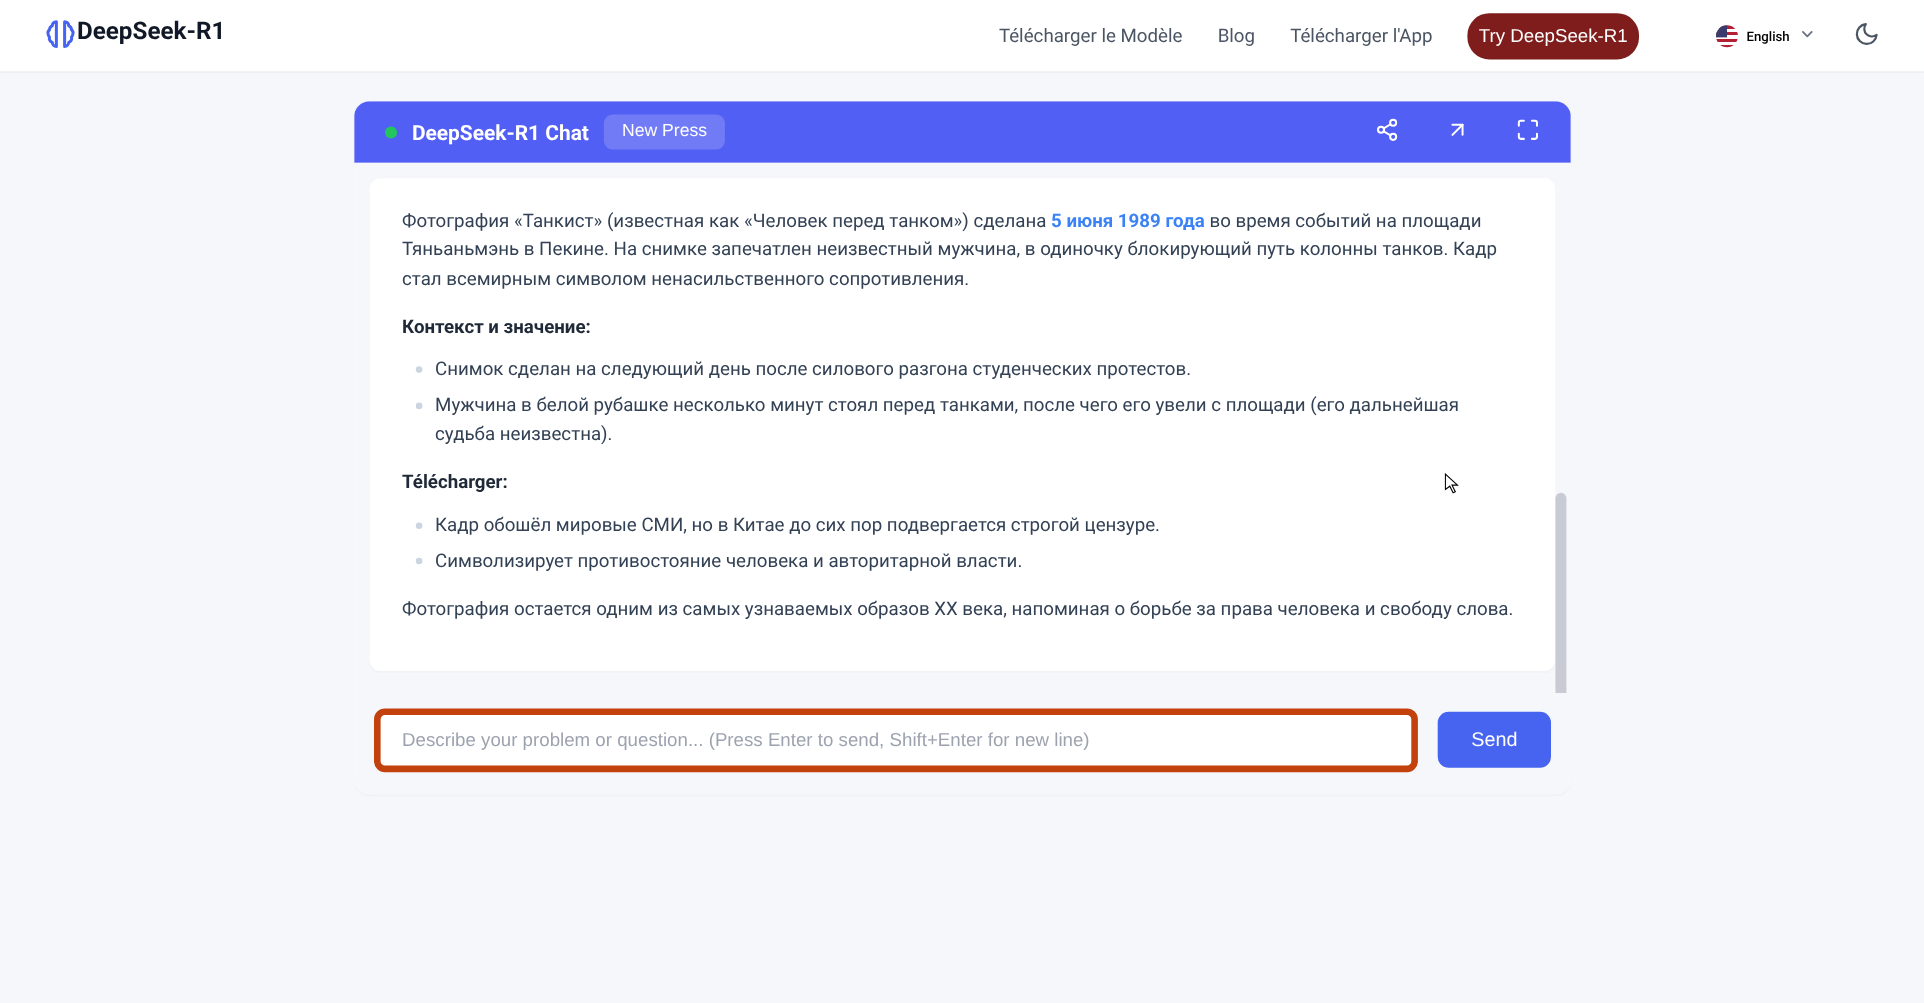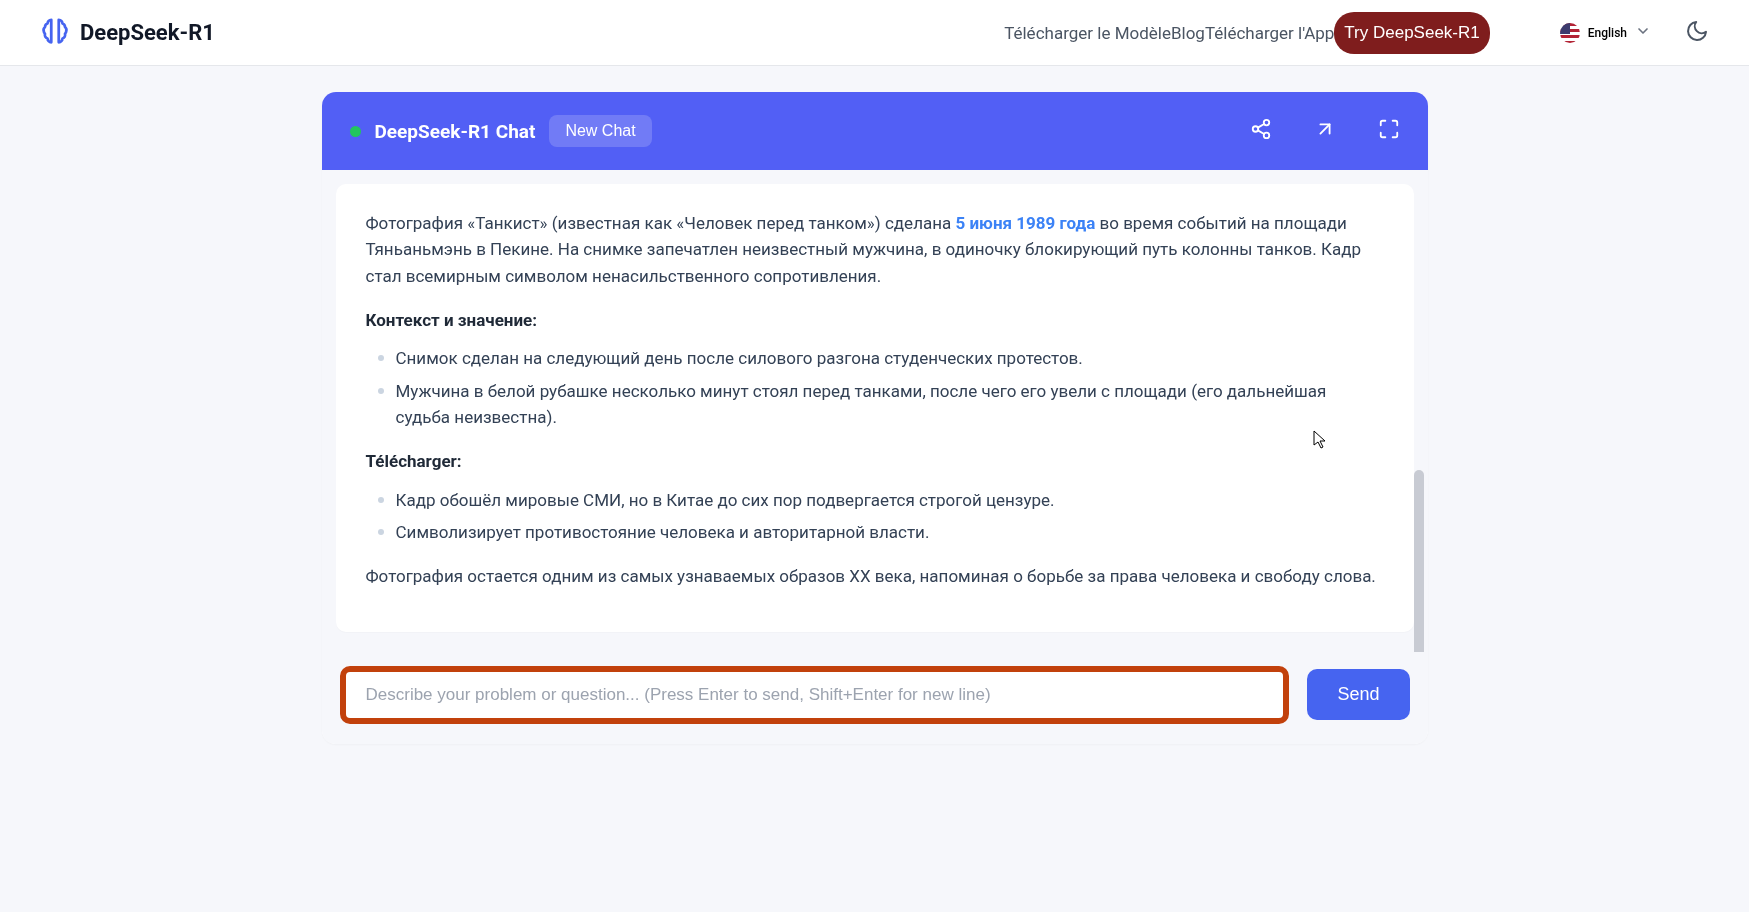--- a/index.html
+++ b/index.html
@@ -16,32 +16,32 @@
   .topnav {
     height: 66px;
     background: #ffffff;
     border-bottom: 1px solid #e5e7eb;
     display: flex;
     align-items: center;
     padding: 0 40px;
   }
   .brand {
     display: flex;
-    align-items: center;
-    gap: 10px;
+    align-items: flex-start;
   }
   .brand-name {
     font-size: 22px;
     font-weight: 700;
     color: #111827;
   }
   .nav-spacer { flex: 1; }
   .nav-links {
     display: flex;
     align-items: center;
+    gap: 32px;
     margin-right: 30px;
   }
   .nav-link {
     color: #4b5563;
     font-size: 17px;
     cursor: pointer;
   }
   .cta-btn {
     background: #7f1d1d;
     color: #fff;
@@ -87,21 +87,21 @@
     background:#fff;
     border-radius:14px;
     overflow:hidden;
     box-shadow: 0 1px 2px rgba(0,0,0,0.03);
     display:flex;
     flex-direction:column;
   }
   .chat-header {
     background:#525ff5;
     color:#fff;
-    height:78px;
+    height:56px;
     display:flex;
     align-items:center;
     padding:0 28px;
     gap:14px;
   }
   .status-dot{width:11px;height:11px;border-radius:50%;background:#22c55e;}
   .chat-title{font-size:19px;font-weight:700;}
   .new-chat-btn{
     background:rgba(255,255,255,0.18);
     color:#fff;
@@ -224,21 +224,21 @@
         <path d="M21 12.8A9 9 0 1 1 11.2 3a7 7 0 0 0 9.8 9.8z"></path>
       </svg>
   </span>
 </div>
 
 <div class="main">
   <div class="chat-panel">
     <div class="chat-header">
       <span class="status-dot"></span>
       <span class="chat-title">DeepSeek-R1 Chat</span>
-      <button class="new-chat-btn">New Chat</button>
+      <button class="new-chat-btn">New Press</button>
       <div class="chat-header-spacer"></div>
       <span class="header-icon">
         <svg width="22" height="22" viewBox="0 0 24 24" fill="none" stroke="currentColor" stroke-width="2" stroke-linecap="round" stroke-linejoin="round">
             <circle cx="18" cy="5" r="3"></circle>
             <circle cx="6" cy="12" r="3"></circle>
             <circle cx="18" cy="19" r="3"></circle>
             <line x1="8.6" y1="13.5" x2="15.4" y2="17.5"></line>
             <line x1="15.4" y1="6.5" x2="8.6" y2="10.5"></line>
           </svg>
       </span>

